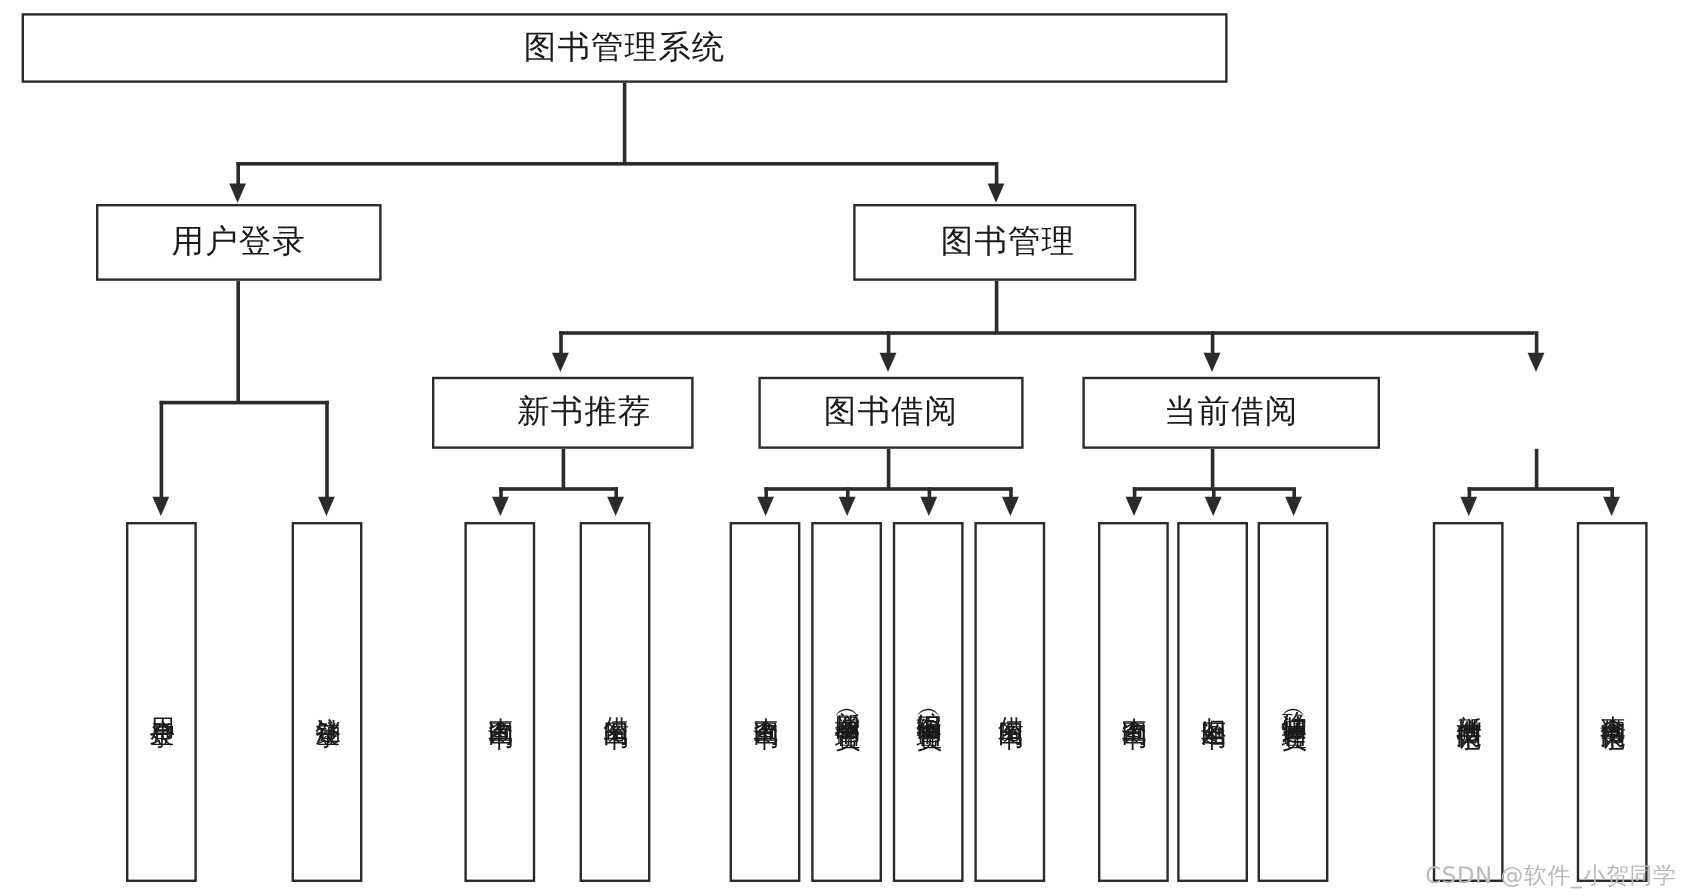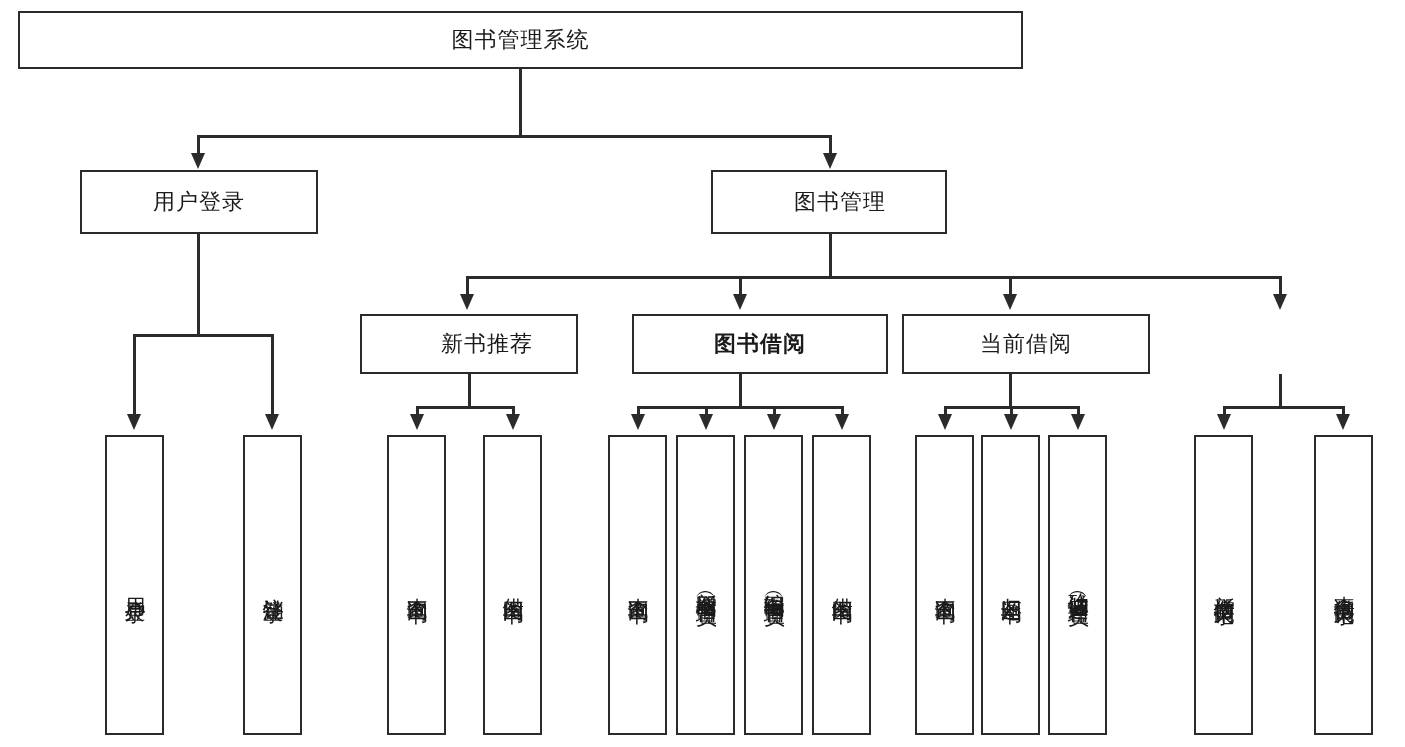--- a/index.html
+++ b/index.html
@@ -27,21 +27,21 @@
     background: #ffffff;
     display: flex;
     align-items: center;
     justify-content: center;
     text-align: center;
     color: #1a1a1a;
     line-height: 1.22;
     z-index: 3;
   }
   .node.horiz {
-    font-size: 22px;
+    font-size: 27px;
     letter-spacing: 1px;
   }
   
   .node.vert {
     writing-mode: vertical-rl;
     text-orientation: upright;
     font-size: 21px;
     letter-spacing: 2px;
     padding: 6px 0;
     align-items: center;
@@ -129,21 +129,21 @@
   <div class="vline" style="left:1009px; top:276px; height:22px;"></div>
   <div class="arrow" style="left:1003px; top:294px;"></div>
 
   <div class="vline" style="left:1279px; top:276px; height:22px;"></div>
   <div class="arrow" style="left:1273px; top:294px;"></div>
 
   <div class="node horiz" style="left:360px; top:314px; width:218px; height:60px;padding-left:36px;">
     <span class="label">新书推荐</span>
   </div>
 
-  <div class="node horiz" style="left:632px; top:314px; width:256px; height:60px;font-weight:bold;">
+  <div class="node horiz" style="left:632px; top:314px; width:221px; height:60px;">
     <span class="label">图书借阅</span>
   </div>
 
   <div class="node horiz" style="left:902px; top:314px; width:248px; height:60px;">
     <span class="label">当前借阅</span>
   </div>
 
 
   <div class="vline" style="left:468px; top:374px; height:34px;"></div>
   <div class="hline" style="left:416px; top:406px; width:99px;"></div>
@@ -216,14 +216,15 @@
     <span class="label">确认归还（管理员）</span>
   </div>
 
   <div class="node vert" style="left:1194px; top:435px; width:59px; height:300px;">
     <span class="label">新增借阅记录</span>
   </div>
   <div class="node vert" style="left:1314px; top:435px; width:59px; height:300px;">
     <span class="label">查询借阅记录</span>
   </div>
 
+  <div id="watermark">CSDN @软件_小贺同学</div>
 
 </div>
 
 </body></html>

